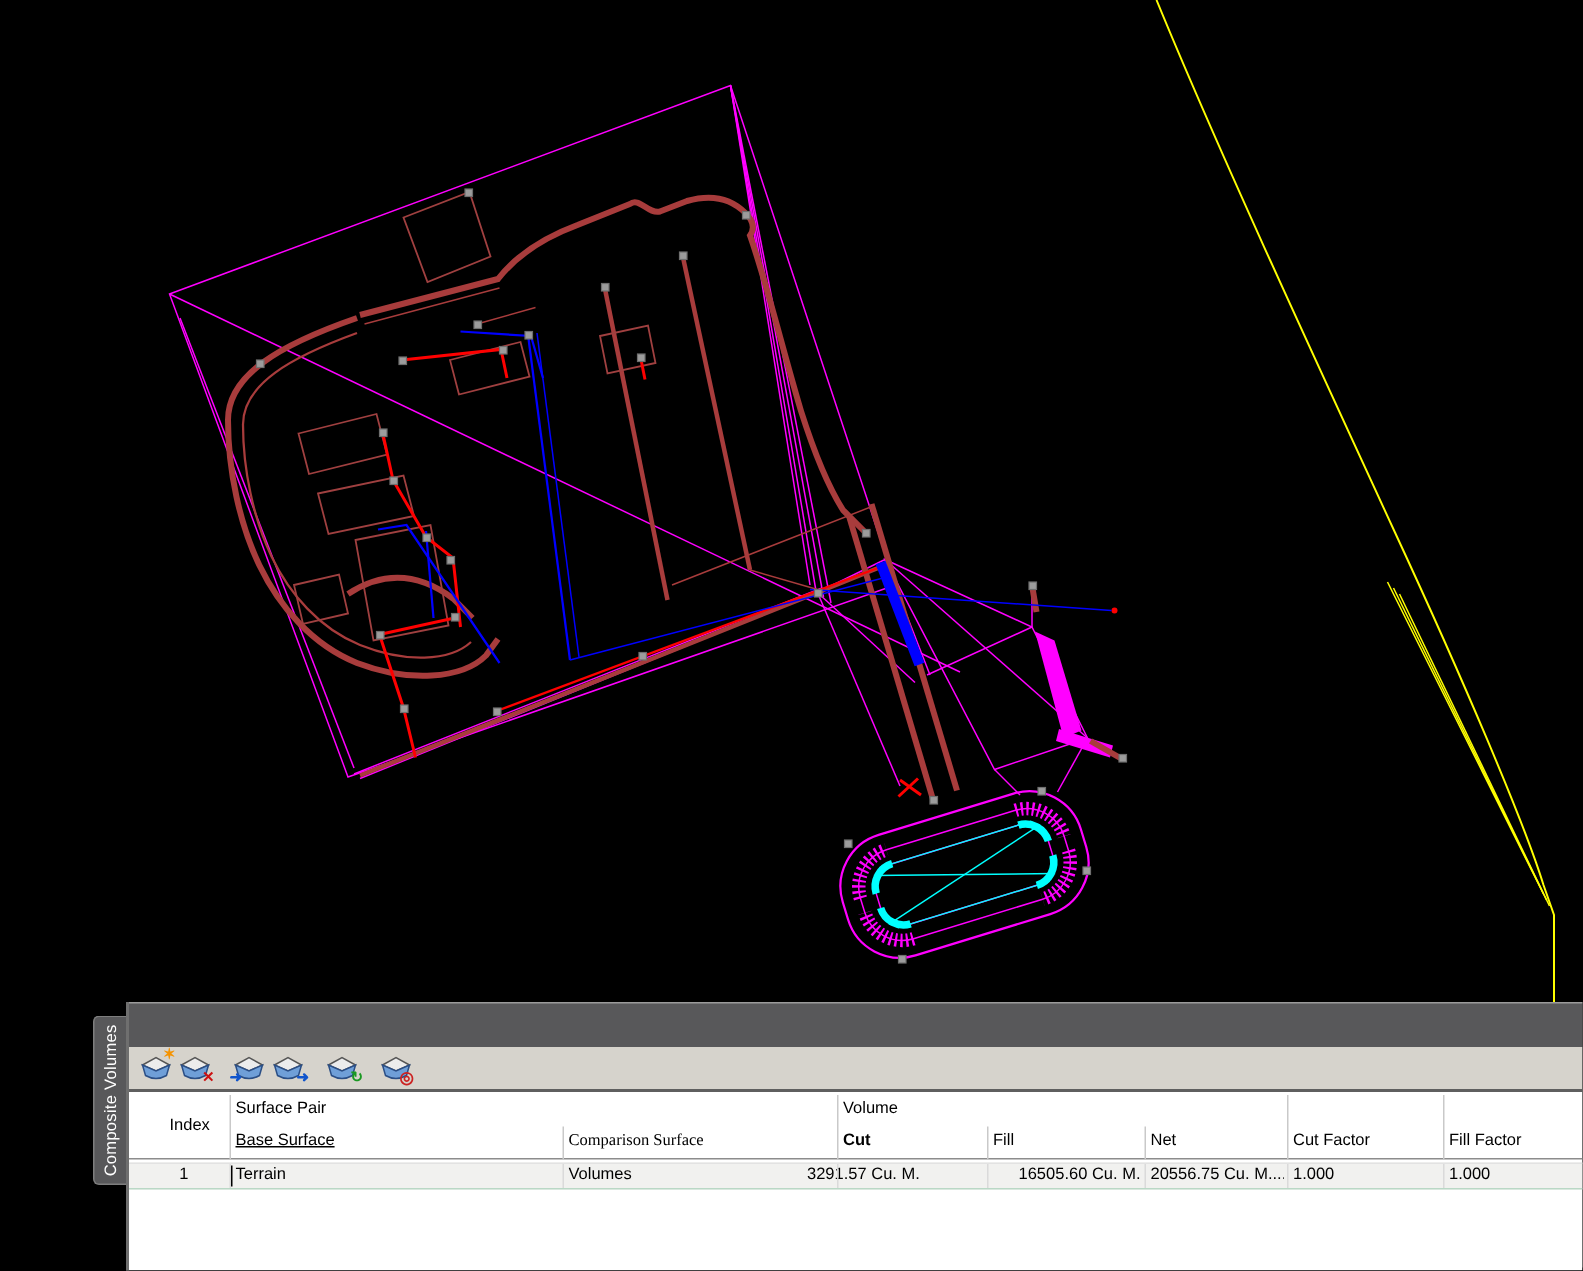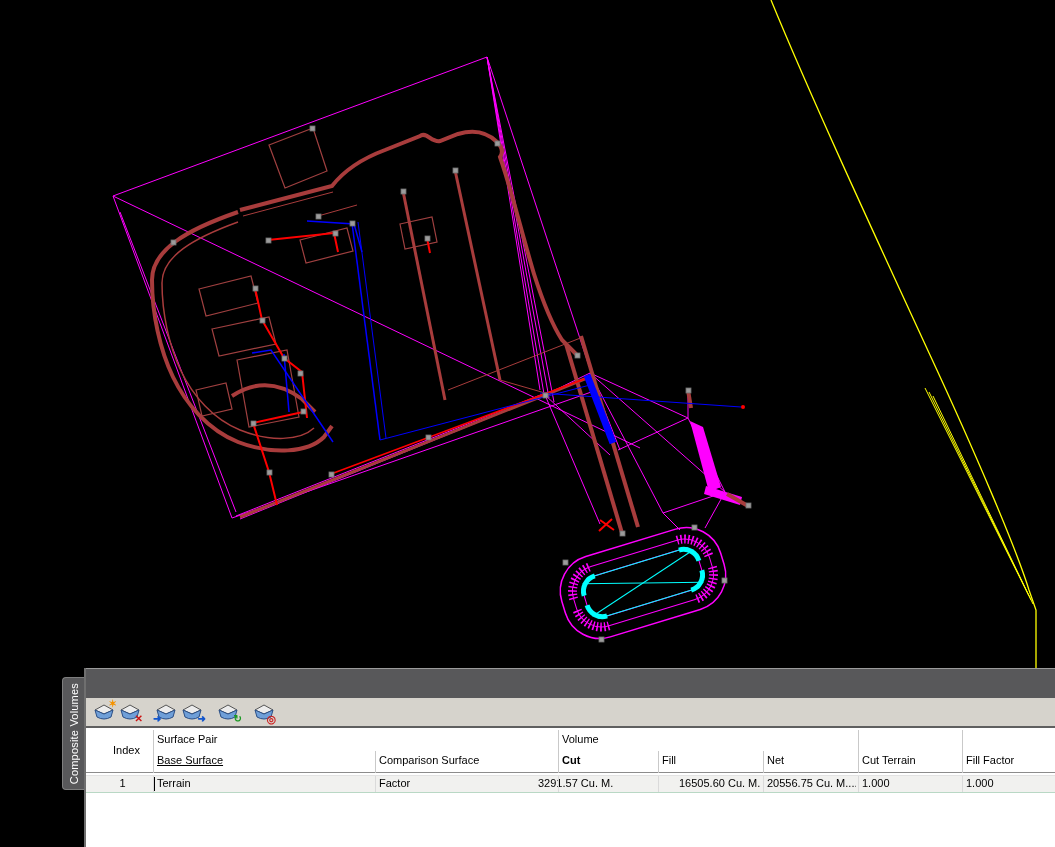--- a/index.html
+++ b/index.html
@@ -255,41 +255,41 @@
       <span class="badge b6">◎</span>
     </div>
   </div>
 
   <div class="grid">
 
     <div class="hdr">
       <span class="hcell" style="left:10px;top:14px;margin-left:17px;">Index</span>
       <span class="hcell" style="left:71px;top:3px;">Surface Pair</span>
       <span class="hcell" style="left:71px;top:24px;text-decoration:underline;">Base Surface</span>
-      <span class="hcell" style="left:293px;top:24px;">Comparison Surface</span>
+      <span class="hcell" style="left:293px;top:24px;font-family:Liberation Serif, serif;">Comparison Surface</span>
       <span class="hcell" style="left:476px;top:3px;">Volume</span>
       <span class="hcell" style="left:476px;top:24px;font-weight:bold;">Cut</span>
       <span class="hcell" style="left:576px;top:24px;text-align:right;">Fill</span>
       <span class="hcell" style="left:681px;top:24px;">Net</span>
-      <span class="hcell" style="left:776px;top:24px;">Cut Terrain</span>
+      <span class="hcell" style="left:776px;top:24px;">Cut Factor</span>
       <span class="hcell" style="left:880px;top:24px;">Fill Factor</span>
       <div class="vsep" style="left:67px;top:0;height:43px;"></div>
       <div class="vsep" style="left:472px;top:0;height:43px;"></div>
       <div class="vsep" style="left:772px;top:0;height:43px;"></div>
       <div class="vsep" style="left:876px;top:0;height:43px;"></div>
       <div class="vsep" style="left:289px;top:21px;height:22px;"></div>
       <div class="vsep" style="left:572px;top:21px;height:22px;"></div>
       <div class="vsep" style="left:677px;top:21px;height:22px;"></div>
     </div>
 
     <div class="row">
       <span class="rcell" style="left:6px;width:61px;text-align:center;">1</span>
       <div class="caret"></div>
       <span class="rcell" style="left:71px;width:215px;">Terrain</span>
-      <span class="rcell" style="left:293px;width:176px;">Factor</span>
+      <span class="rcell" style="left:293px;width:176px;">Volumes</span>
       <span class="rcell" style="left:452px;width:93px;">3291.57 Cu. M.</span>
       <span class="rcell" style="left:593px;width:98px;">16505.60 Cu. M.</span>
       <span class="rcell" style="left:681px;width:89px;">20556.75 Cu. M....</span>
       <span class="rcell" style="left:776px;width:97px;">1.000</span>
       <span class="rcell" style="left:880px;width:85px;">1.000</span>
       <div class="rsep" style="left:67px;"></div>
       <div class="rsep" style="left:289px;"></div>
       <div class="rsep" style="left:472px;"></div>
       <div class="rsep" style="left:572px;"></div>
       <div class="rsep" style="left:677px;"></div>

